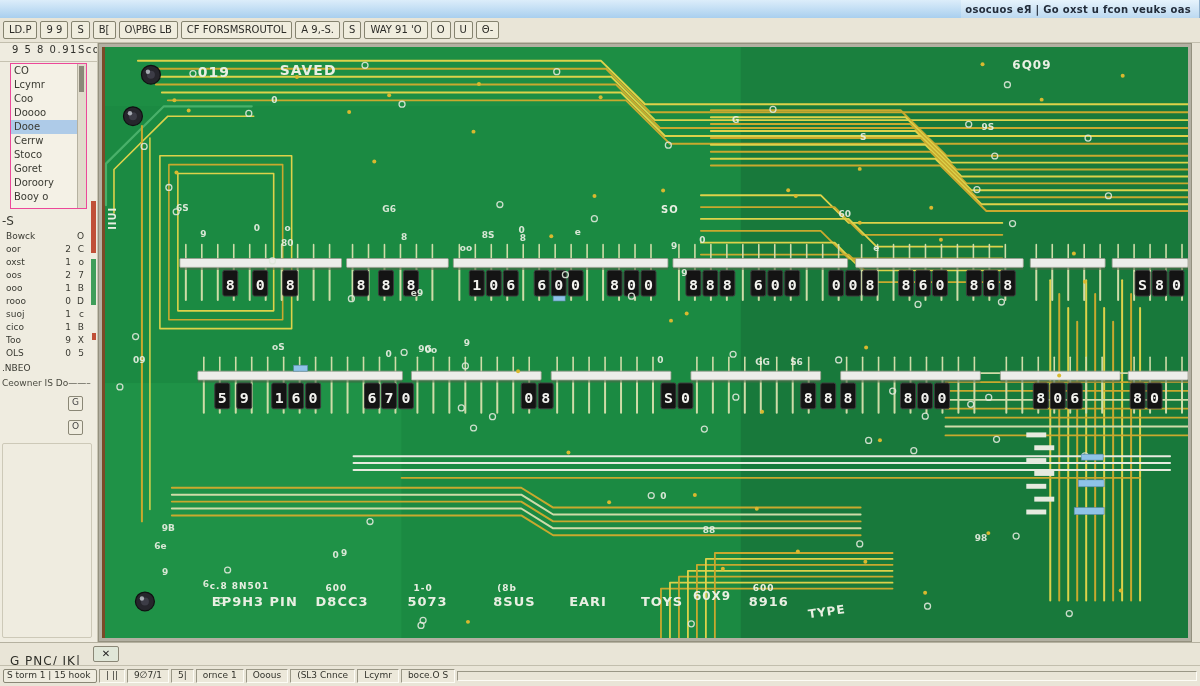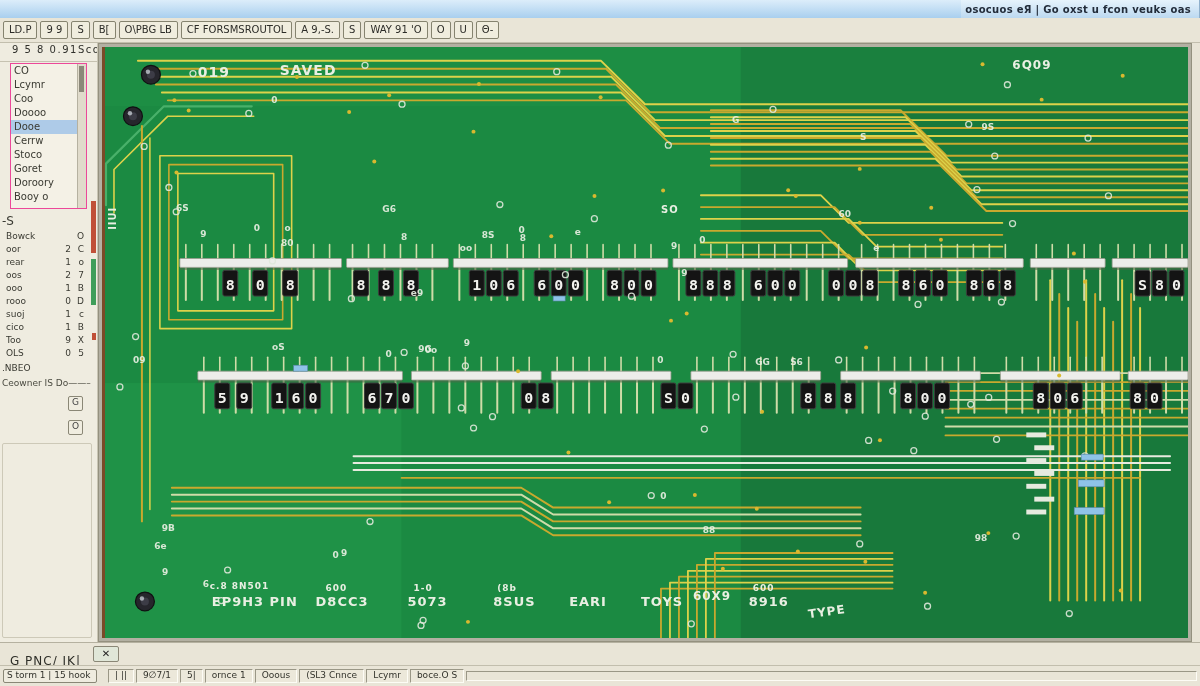--- a/index.html
+++ b/index.html
@@ -56,21 +56,21 @@
   .tabbar{height:22px;background:#e9e5d7;border-top:1px solid #b5b1a0;display:flex;align-items:center;gap:12px;
           padding-left:10px;font-size:12px;color:#2e2e28;flex:0 0 auto;}
   .doc-tab{letter-spacing:1px;margin-top:13px;}
   .tab-close{width:26px;height:16px;border:1px solid #8a8776;background:#e0e7d8;font-size:10px;line-height:14px;
              text-align:center;color:#222;padding:0;border-radius:2px;font-family:inherit;}
 
   
   .statusbar{height:18px;background:#e9e5d7;border-top:1px solid #c2bead;display:flex;align-items:center;
              font-size:9px;color:#33332c;padding:1px 3px;gap:2px;flex:0 0 auto;}
   .status-left{width:86px;flex:0 0 auto;border:1px solid #8a8776;background:#efecdf;height:12px;line-height:11px;
-               padding:0 3px;white-space:nowrap;overflow:hidden;border-radius:2px;margin-right:9px;}
+               padding:0 3px;white-space:nowrap;overflow:hidden;border-radius:2px;}
   .status-seg{border:1px solid;border-color:#9a9786 #fdfcf5 #fdfcf5 #9a9786;height:12px;line-height:11px;
               padding:0 6px;white-space:nowrap;background:#ece8da;}
   .status-fill{flex:1 1 auto;height:8px;border:1px solid;border-color:#9a9786 #fdfcf5 #fdfcf5 #9a9786;}
 </style>
 </head>
 <body>
 
 <div class="window">
 
   <div class="titlebar">
@@ -119,21 +119,21 @@
             <div class="stat-name">Bowck</div>
             <div class="stat-a"></div>
             <div class="stat-b">O</div>
           </div>
           <div class="stat-row">
             <div class="stat-name">oor</div>
             <div class="stat-a">2</div>
             <div class="stat-b">C</div>
           </div>
           <div class="stat-row">
-            <div class="stat-name">rear</div>
+            <div class="stat-name">oxst</div>
             <div class="stat-a">1</div>
             <div class="stat-b">o</div>
           </div>
           <div class="stat-row">
             <div class="stat-name">oos</div>
             <div class="stat-a">2</div>
             <div class="stat-b">7</div>
           </div>
           <div class="stat-row">
             <div class="stat-name">ooo</div>

